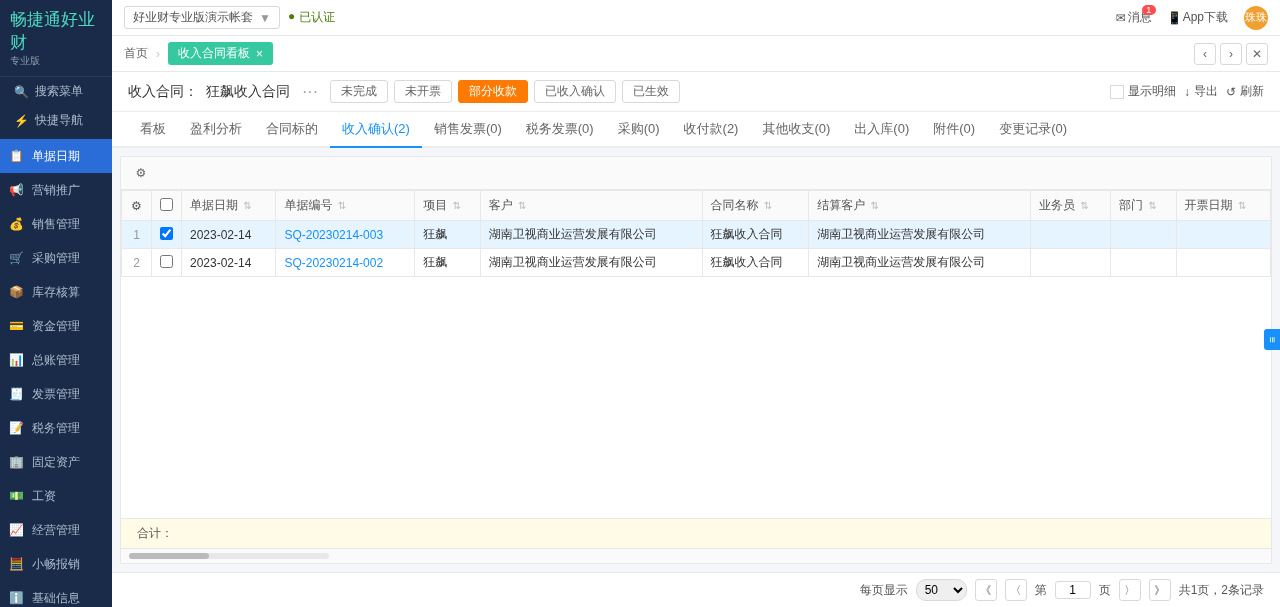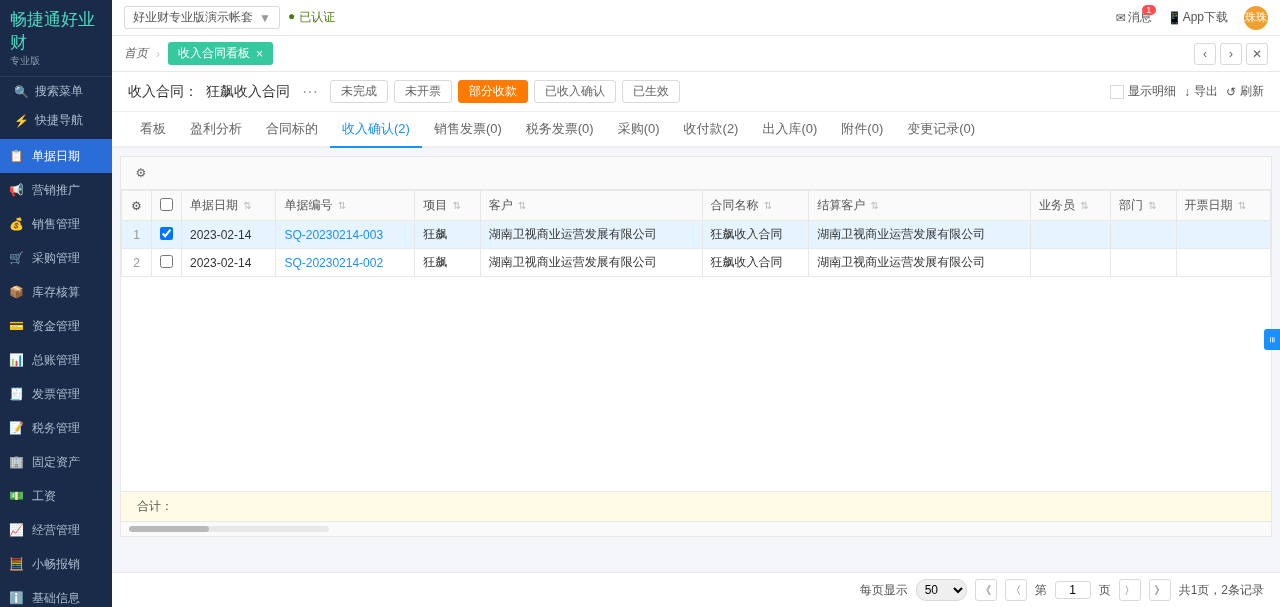--- a/index.html
+++ b/index.html
@@ -31,21 +31,21 @@
     .topbar-selector .arrow { margin-left: 6px; color: #999; }
     .topbar-certified { display: flex; align-items: flex-start; color: #4d7c0f; font-size: 12px; }
     .topbar-certified::before { content: '●'; margin-right: 4px; }
     .topbar-right { display: flex; align-items: center; gap: 16px; }
     .topbar-action { display: flex; align-items: center; color: #555; font-size: 12px; cursor: pointer; position: relative; }
     .topbar-action .badge { position: absolute; top: -4px; right: -4px; background: #ff4d4f; color: #fff; border-radius: 8px; font-size: 9px; padding: 0 3px; min-width: 14px; text-align: center; }
     .topbar-avatar { width: 24px; height: 24px; border-radius: 50%; background: #f0a030; display: flex; align-items: center; justify-content: center; color: #fff; font-size: 11px; cursor: pointer; }
 
     
     .tabbar { height: 36px; background: #fff; display: flex; align-items: center; padding: 0 12px; border-bottom: 1px solid #e8e8e8; gap: 4px; }
-    .tab-breadcrumb { font-size: 12px; color: #666; cursor: pointer; font-style: italic; }
+    .tab-breadcrumb { font-size: 12px; color: #666; cursor: pointer; }
     .tab-item { display: flex; align-items: center; background: #36c9a0; color: #fff; border-radius: 3px; padding: 3px 10px; font-size: 12px; cursor: pointer; }
     .tab-item .close { margin-left: 6px; cursor: pointer; }
     .tabbar-controls { margin-left: auto; display: flex; align-items: center; gap: 4px; }
     .tabbar-btn { width: 22px; height: 22px; border: 1px solid #d9d9d9; background: #fff; border-radius: 3px; cursor: pointer; display: flex; align-items: center; justify-content: center; color: #666; font-size: 12px; }
 
     
     .content { flex: 1; background: #f5f6fa; overflow: hidden; display: flex; flex-direction: column; }
     .content-header { background: #fff; padding: 8px 16px; display: flex; align-items: center; justify-content: space-between; border-bottom: 1px solid #eee; }
     .content-title { font-size: 14px; font-weight: normal; display: flex; align-items: center; gap: 8px; }
     .status-buttons { display: flex; gap: 6px; align-items: center; }
@@ -81,21 +81,21 @@
 
     
     .table-footer { background: #fffbe6; border-top: 1px solid #e8e8e8; padding: 6px 16px; display: flex; align-items: center; font-size: 12px; color: #555; }
 
     
     .scroll-area { border-top: 1px solid #e8e8e8; padding: 4px 8px; background: #fafafa; }
     .scroll-track { width: 200px; height: 6px; background: #e8e8e8; border-radius: 3px; position: relative; }
     .scroll-thumb { width: 80px; height: 6px; background: #bbb; border-radius: 3px; position: absolute; left: 0; }
 
     
-    .pagination { background: #fff; padding: 6px 16px; display: flex; align-items: center; justify-content: flex-end; gap: 8px; border-top: 1px solid #e8e8e8; font-size: 12px; margin-top: 27px; }
+    .pagination { background: #fff; padding: 6px 16px; display: flex; align-items: center; justify-content: flex-end; gap: 8px; border-top: 1px solid #e8e8e8; font-size: 12px; }
     .page-label { color: #555; }
     .page-size-select { border: 1px solid #d9d9d9; border-radius: 10px; padding: 2px 4px; font-size: 12px; cursor: pointer; }
     .page-nav-btn { width: 22px; height: 22px; border: 1px solid #d9d9d9; background: #fff; border-radius: 3px; cursor: pointer; display: flex; align-items: center; justify-content: center; font-size: 11px; color: #555; }
     .page-input { width: 36px; border: 1px solid #d9d9d9; border-radius: 3px; text-align: center; font-size: 12px; padding: 1px 4px; }
     .page-info { color: #555; }
 
     
     .right-quick { position: absolute; right: 0; top: 50%; transform: translateY(-50%); background: #1890ff; color: #fff; width: 18px; padding: 6px 2px; cursor: pointer; border-radius: 3px 0 0 3px; font-size: 10px; writing-mode: vertical-rl; }
 
     .content-wrapper { position: relative; flex: 1; display: flex; flex-direction: column; overflow: hidden; }
@@ -266,20 +266,21 @@
 
       <div class="sub-tabs" id="sub-tabs">
           <div class="sub-tab">看板</div>
           <div class="sub-tab">盈利分析</div>
           <div class="sub-tab">合同标的</div>
           <div class="sub-tab active">收入确认(2)</div>
           <div class="sub-tab">销售发票(0)</div>
           <div class="sub-tab">税务发票(0)</div>
           <div class="sub-tab">采购(0)</div>
           <div class="sub-tab">收付款(2)</div>
+          <div class="sub-tab">其他收支(0)</div>
           <div class="sub-tab">出入库(0)</div>
           <div class="sub-tab">附件(0)</div>
           <div class="sub-tab">变更记录(0)</div>
         </div>
 
       <div class="table-area">
         <div class="table-toolbar">
           <div class="gear-btn">⚙</div>
         </div>
         <div class="data-table">

